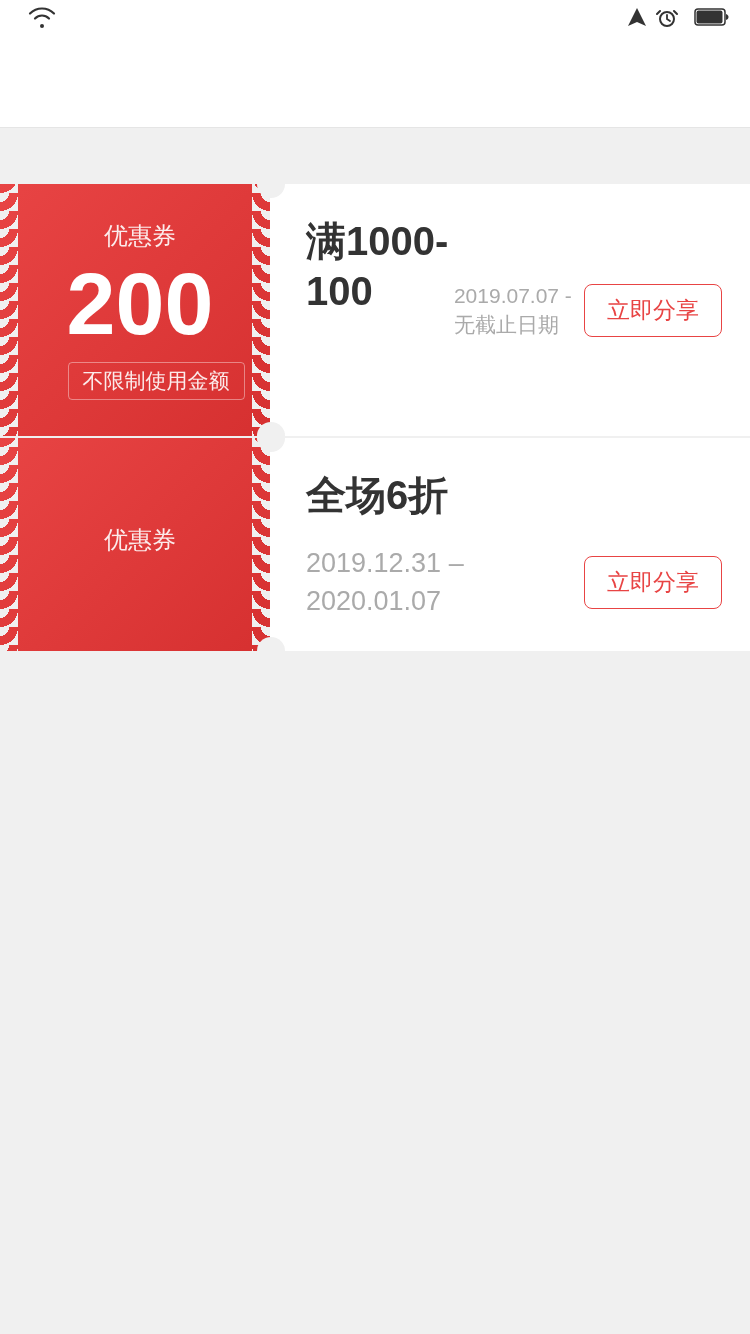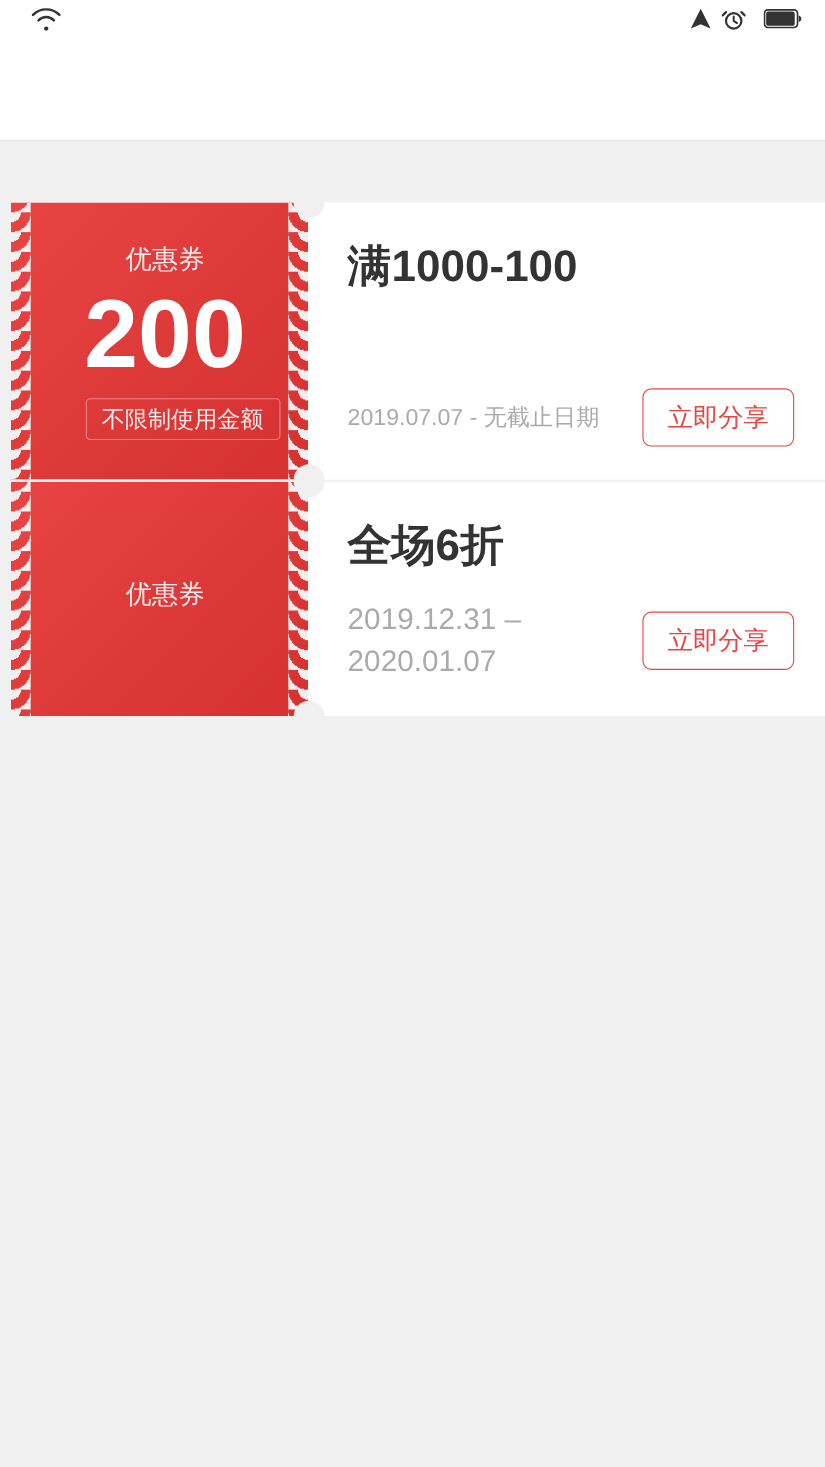--- a/index.html
+++ b/index.html
@@ -90,21 +90,21 @@
       color: #333;
     }
     .section-subtitle {
       font-size: 24px;
       color: #999;
     }
 
     
     .coupon-list {
       background: #f0f0f0;
-      padding: 0 0 40px 10px;
+      padding: 0 0 40px 0;
       display: flex;
       flex-direction: column;
       gap: 0;
     }
 
     
     .empty-area {
       flex: 1;
       background: #f0f0f0;
       min-height: 500px;
@@ -190,21 +190,21 @@
 
         <div style="
           position:absolute; right:0; top:0; bottom:0; width:18px;
           background: repeating-radial-gradient(circle at 100% 0, #f0f0f0 0, #f0f0f0 9px, transparent 9px, transparent 18px);
           background-size: 18px 18px;
           background-position: 0 9px;
         "></div>
       </div>
 
       <div style="
-        flex:1; display:flex; flex-direction:column; justify-content:space-between;
+        flex:1; display:flex; flex-direction:row; justify-content:space-between;
         padding: 30px 28px 30px 36px;
         background:#fff;
       ">
         <span style="font-size:40px; font-weight:700; color:#333; margin-bottom:22px; display:block;">满1000-100</span>
         <div style="display:flex; align-items:center; justify-content:space-between; gap:12px;">
           <span style="font-size:21px; color:#aaa; flex:1; line-height:1.4;">2019.07.07 - 无截止日期</span>
           <button style="
             border: 1.5px solid #e84444;
             border-radius: 8px;
             color: #e84444;

